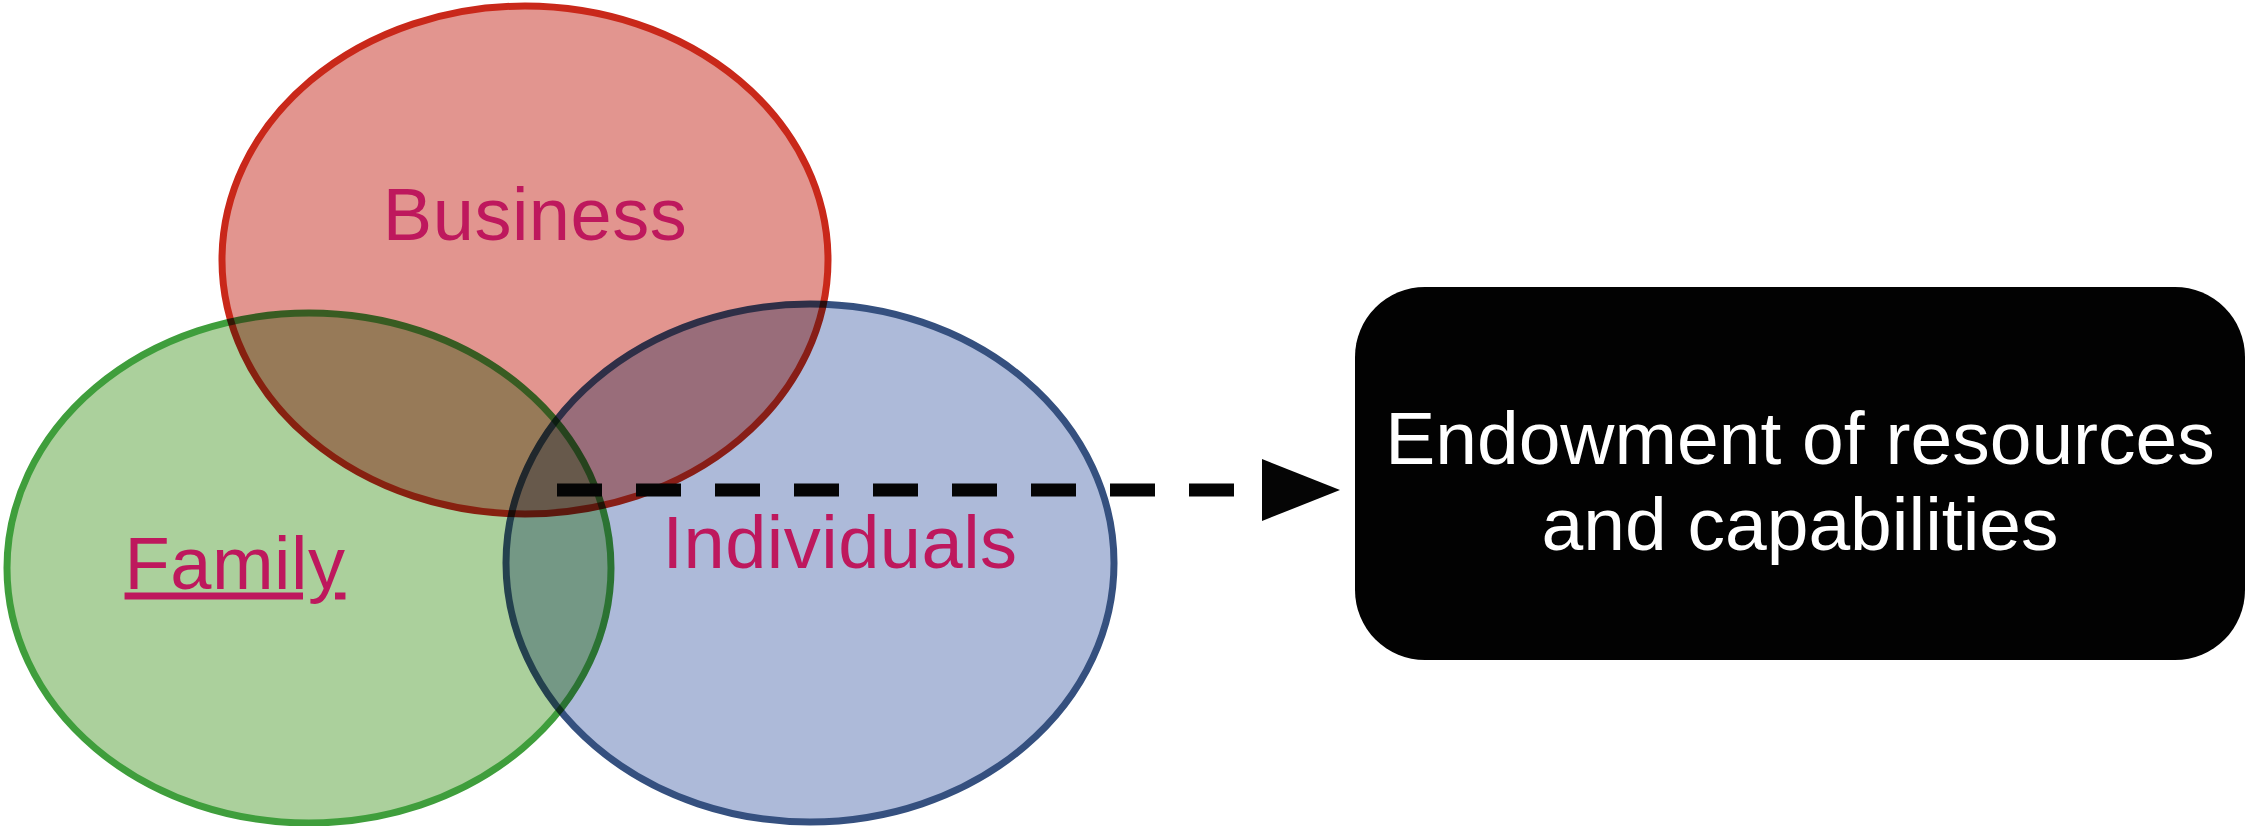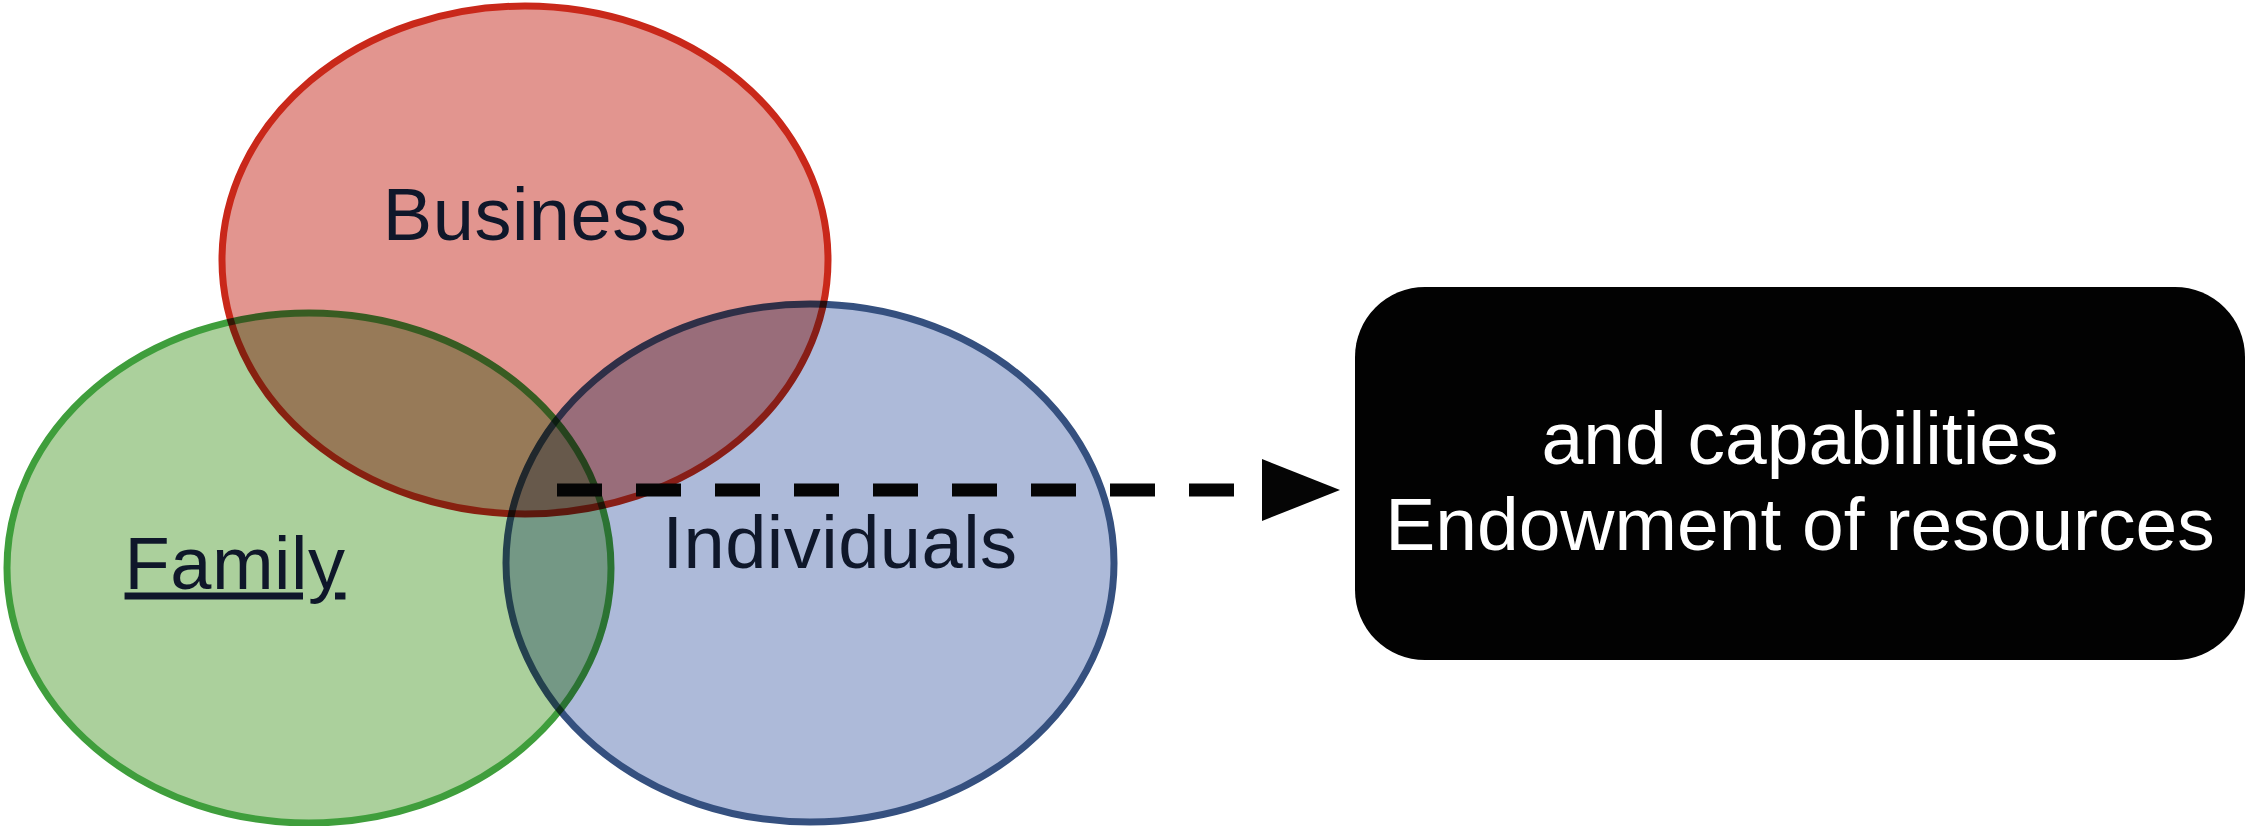--- a/index.html
+++ b/index.html
@@ -22,21 +22,21 @@
     display: block;
   }
   .venn-ellipse {
     mix-blend-mode: multiply;
     stroke-width: 7px;
   }
   .venn-label {
     position: absolute;
     transform: translate(-50%, -50%);
     font-size: 74px;
-    color: #0f172a;
+    color: #be185d;
     white-space: nowrap;
     letter-spacing: 0.5px;
   }
   .black-box {
     position: absolute;
     left: 1355px;
     top: 287px;
     width: 890px;
     height: 373px;
     background: #020202;
@@ -70,17 +70,17 @@
     <polygon points="1262,459 1262,521 1340,490" fill="#050505"></polygon>
   </svg>
 
   <div class="venn-label" style="left:535px; top:214px;">Business</div>
 
   <div class="venn-label" style="left:235px; top:563px;text-decoration:underline;">Family</div>
 
   <div class="venn-label" style="left:840px; top:542px;text-align:right;">Individuals</div>
 
   <div class="black-box">
+    <div class="box-line">Endowment of resources</div>
     <div class="box-line">and capabilities</div>
-    <div class="box-line">Endowment of resources</div>
   </div>
 
 </div>
 
 </body></html>

